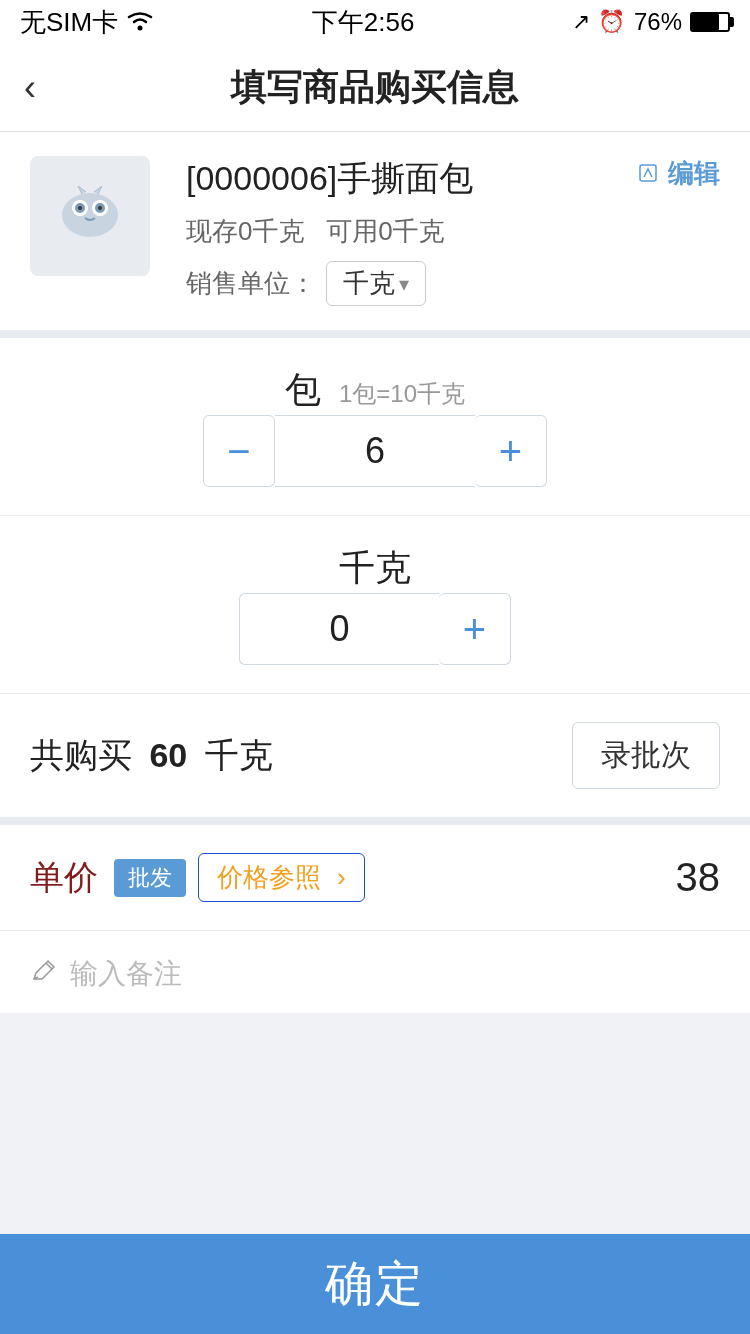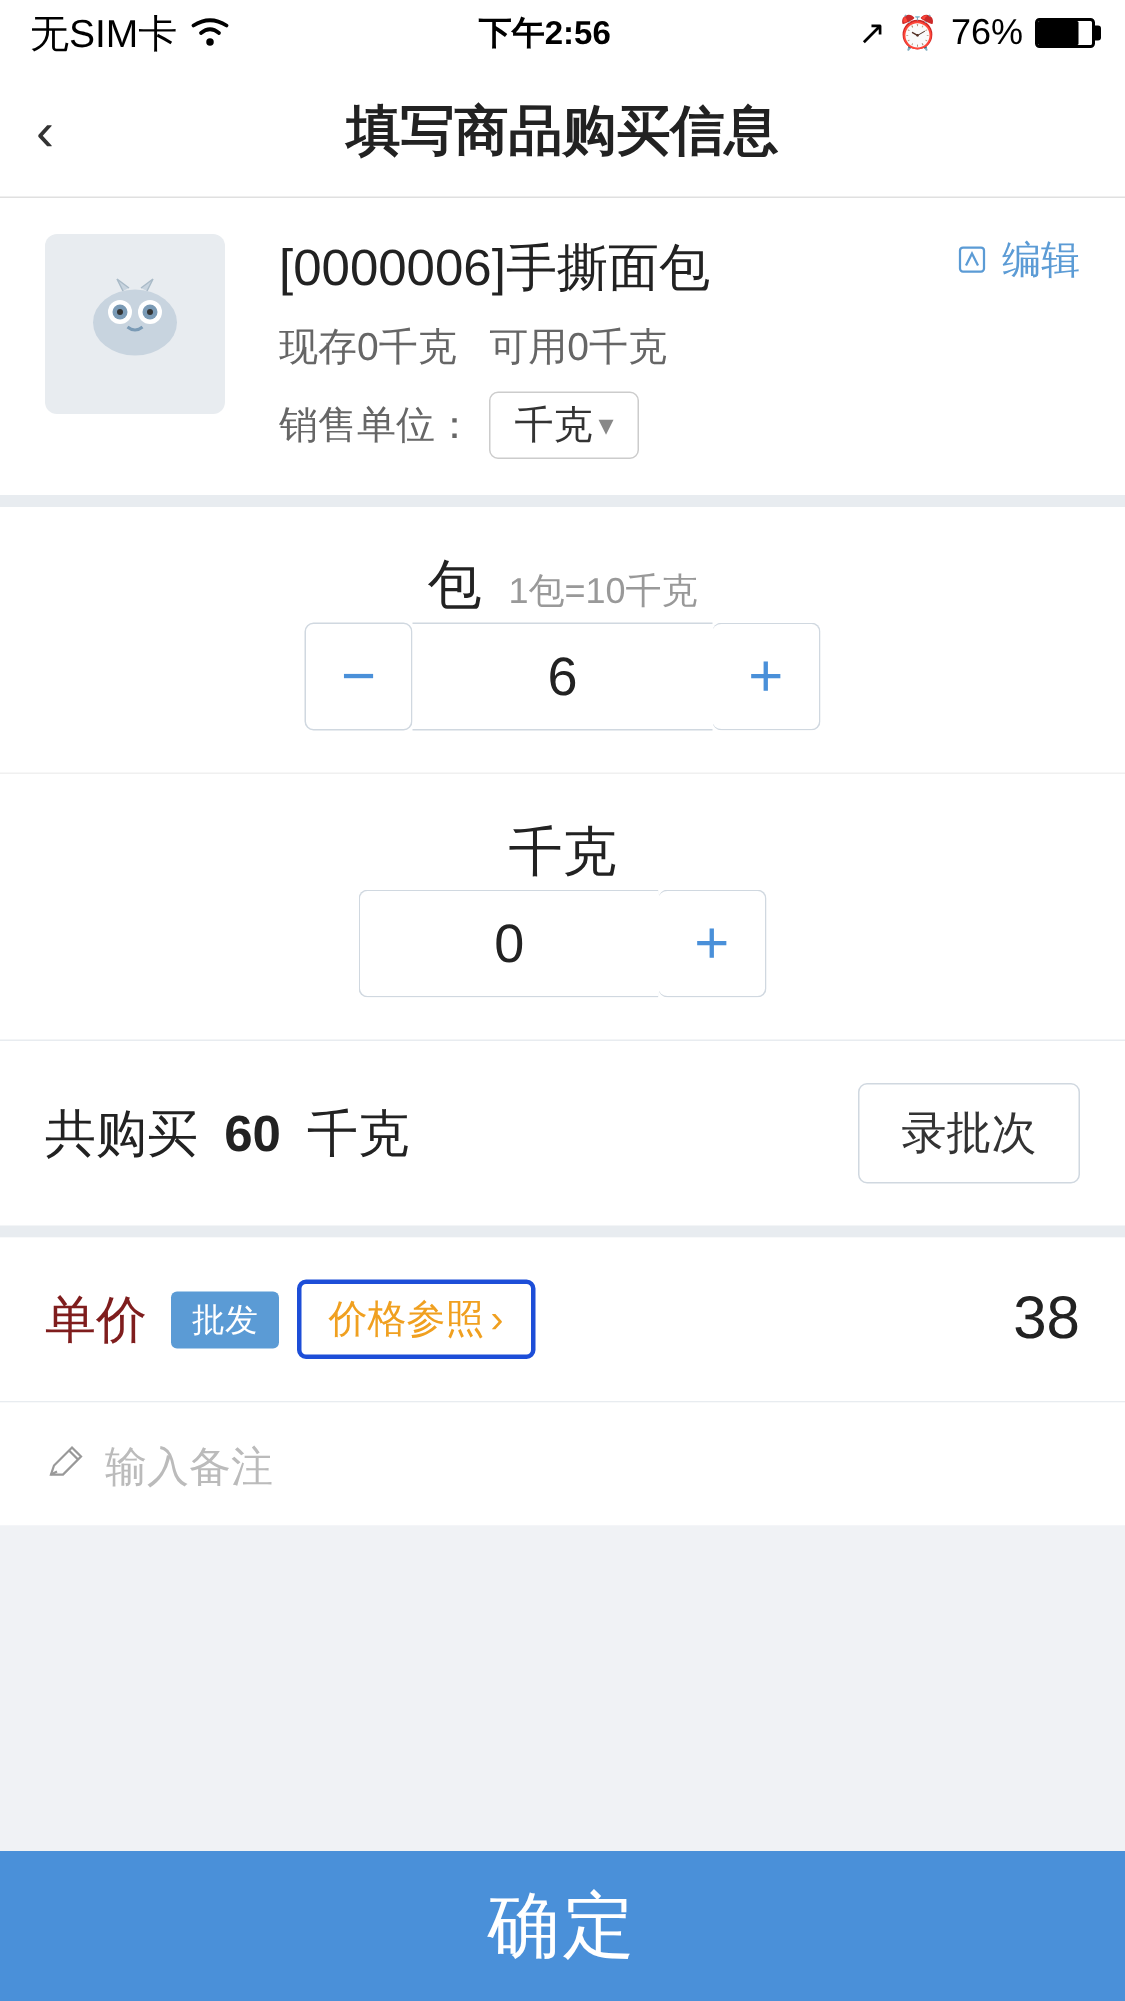--- a/index.html
+++ b/index.html
@@ -25,22 +25,22 @@
       font-size: 28px;
     }
     .status-left {
       display: flex;
       align-items: center;
       gap: 8px;
       font-size: 26px;
       color: #000;
     }
     .status-center {
-      font-size: 22px;
-      font-weight: 700;
+      font-size: 26px;
+      font-weight: 400;
       color: #000;
     }
     .status-right {
       display: flex;
       align-items: center;
       gap: 8px;
       font-size: 24px;
       color: #000;
     }
     .battery-icon {
@@ -152,20 +152,21 @@
     .edit-btn {
       position: absolute;
       right: 30px;
       top: 24px;
       font-size: 26px;
       color: #5b9bd5;
       display: flex;
       align-items: center;
       gap: 6px;
       cursor: pointer;
+      font-weight: bold;
     }
     .product-section { position: relative; }
 
     
     .input-section {
       background: #fff;
       border-bottom: 1px solid #e8ecf0;
     }
     .input-row {
       display: flex;
@@ -260,30 +261,30 @@
     }
     .price-tag {
       background: #5b9bd5;
       color: #fff;
       font-size: 22px;
       padding: 4px 14px;
       border-radius: 4px;
       margin-right: 12px;
     }
     .price-ref-btn {
-      border: 3px solid #1d4ed8;
+      border: 1px solid #1d4ed8;
       border-radius: 6px;
       padding: 6px 18px;
       font-size: 26px;
       color: #f0a020;
       background: #fff;
       cursor: pointer;
       display: flex;
       align-items: center;
-      gap: 4px;
+      gap: 16px;
     }
     .price-value {
       margin-left: auto;
       font-size: 40px;
       color: #222;
       font-weight: 500;
     }
     .amount-row {
       background: #fff;
       padding: 30px 30px 20px 30px;

